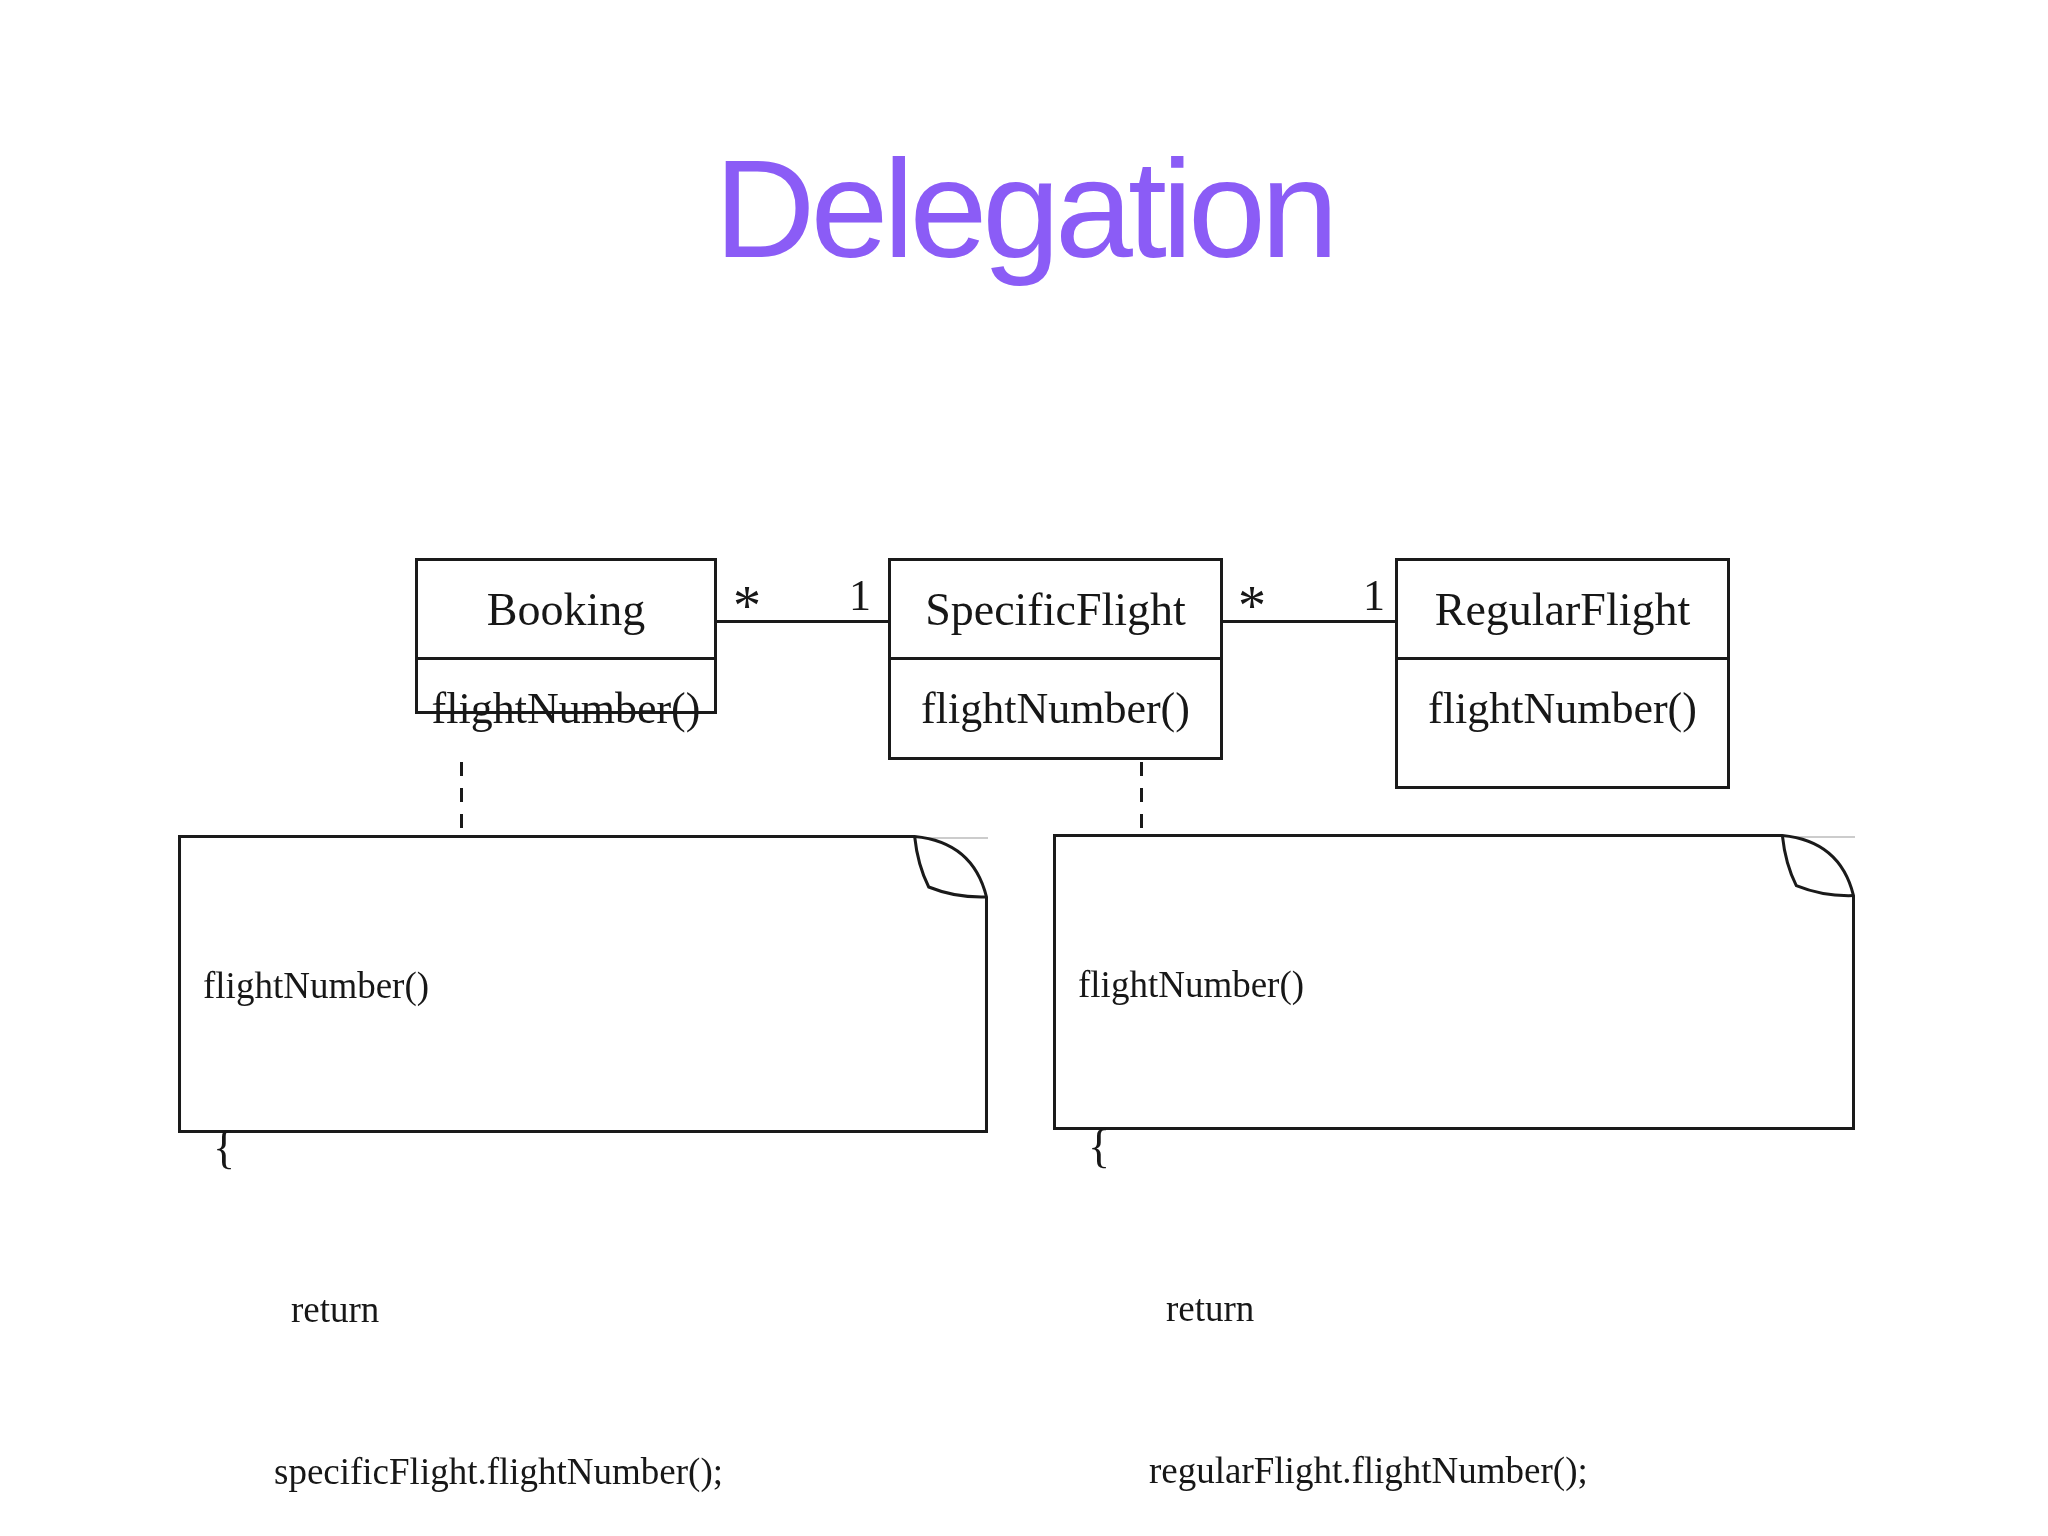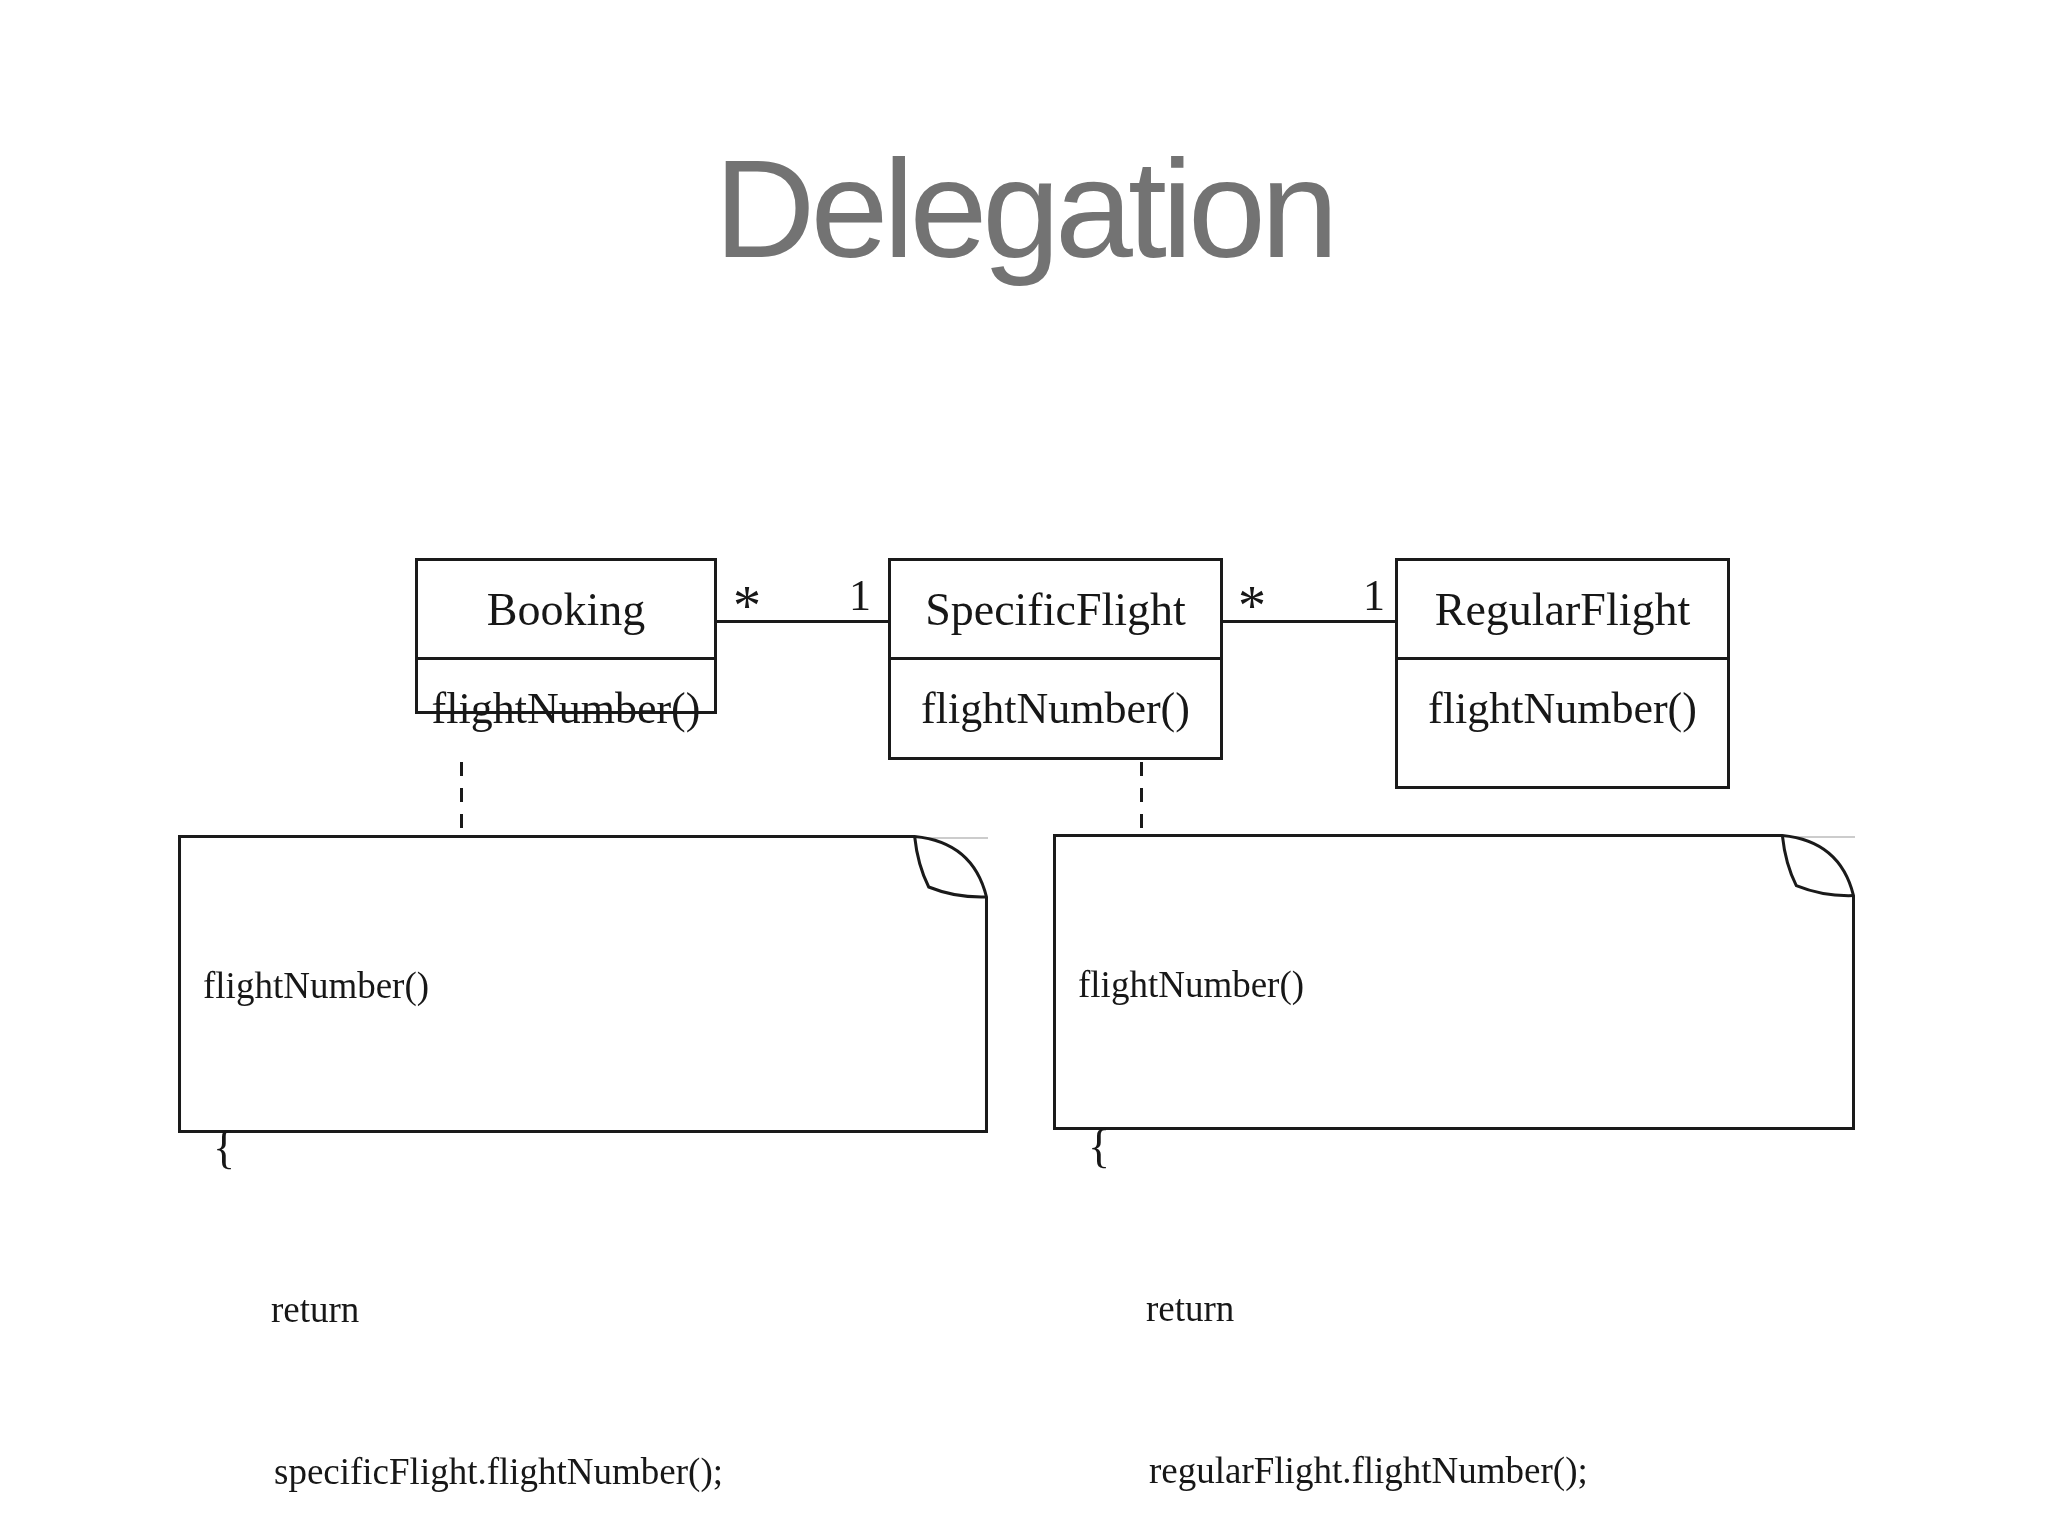--- a/index.html
+++ b/index.html
@@ -23,21 +23,21 @@
     top: 128px;
     left: 0;
     width: 100%;
     margin: 0;
     text-align: center;
     font-family: "Liberation Sans", sans-serif;
     font-weight: 500;
     font-size: 140px;
     letter-spacing: -5px;
     line-height: 1.15;
-    color: #737373;
+    color: #8b5cf6;
   }
 
   
   .uml-class {
     position: absolute;
     box-sizing: border-box;
     border: 3px solid #1a1a1a;
     background: #ffffff;
   }
   .c-booking  { left: 415px;  top: 558px; width: 302px; height: 156px; }
@@ -107,21 +107,21 @@
   .note-text {
     position: absolute;
     left: 25px;
     top: 16px;
     font-size: 37px;
     line-height: 54px;
     white-space: pre;
   }
   .nline { height: 54px; }
   .ind-brace { margin-left: 10px; font-size: 46px; }
-  .ind-return { margin-left: 68px; }
+  .ind-return { margin-left: 88px; }
   .ind-body { margin-left: 71px; }
 </style>
 </head>
 <body>
 
 <div class="slide">
 
   <h1 class="title">Delegation</h1>
 
   <div class="uml-class c-booking">

